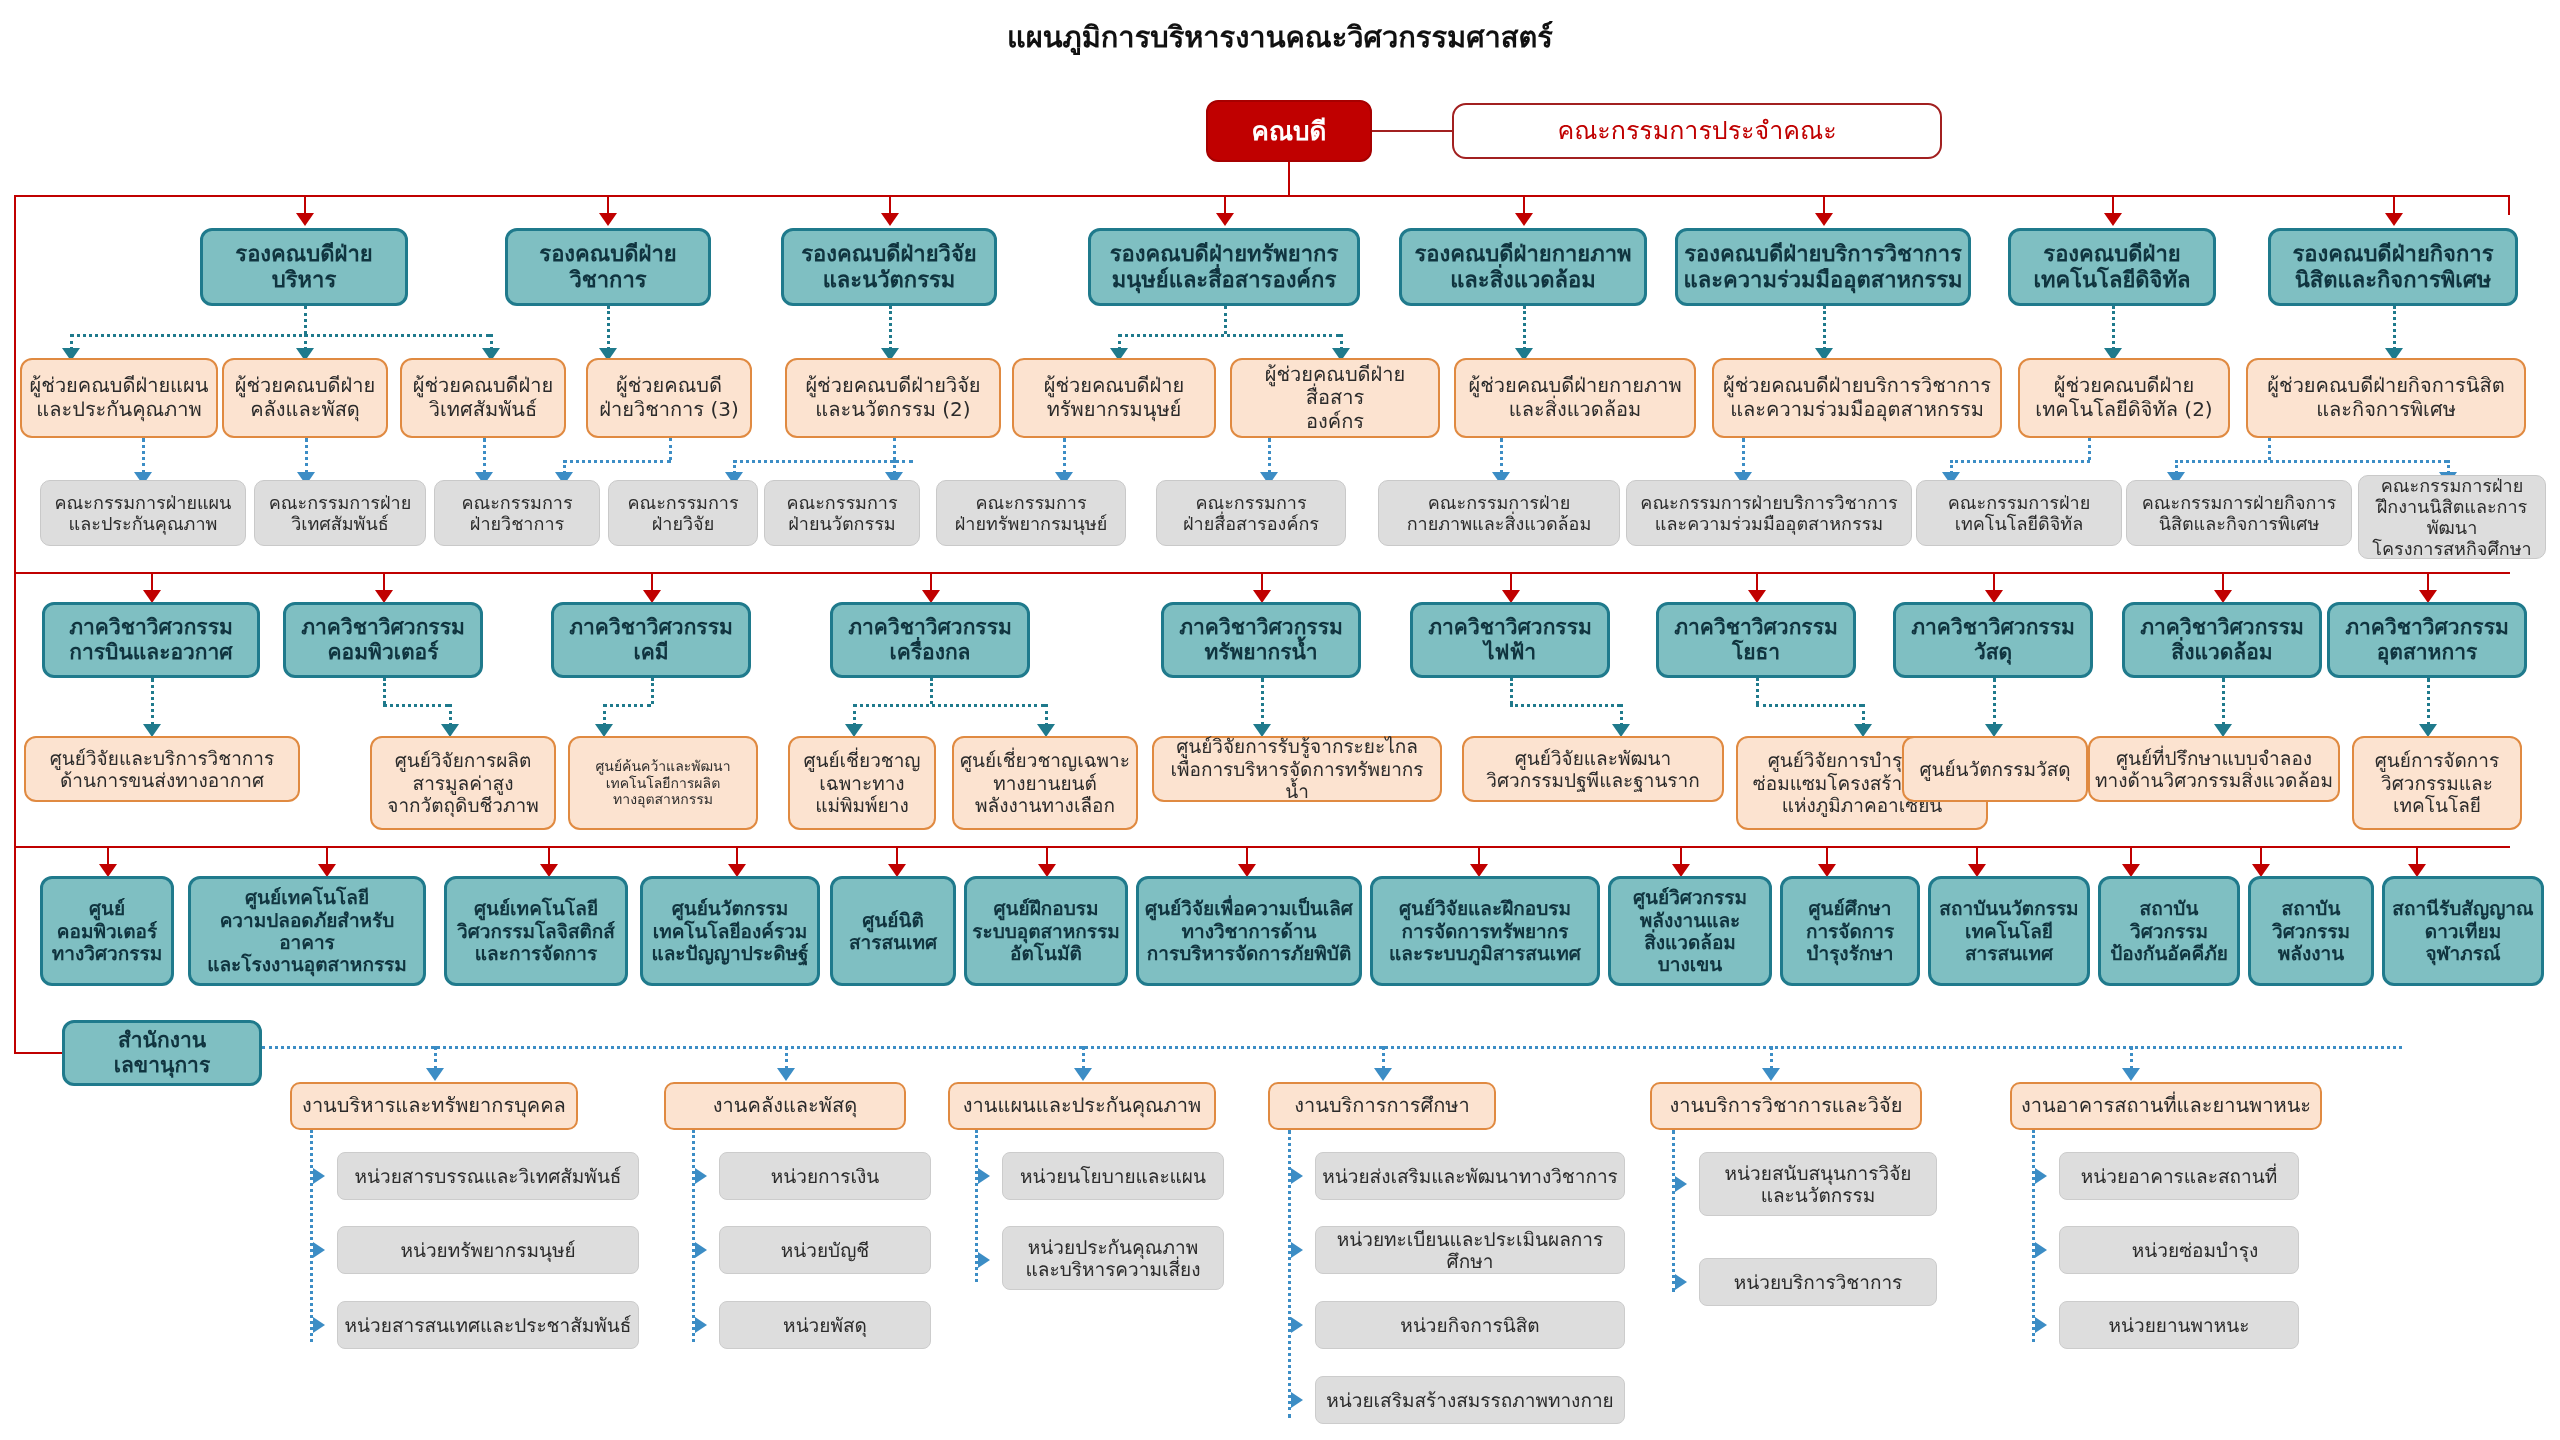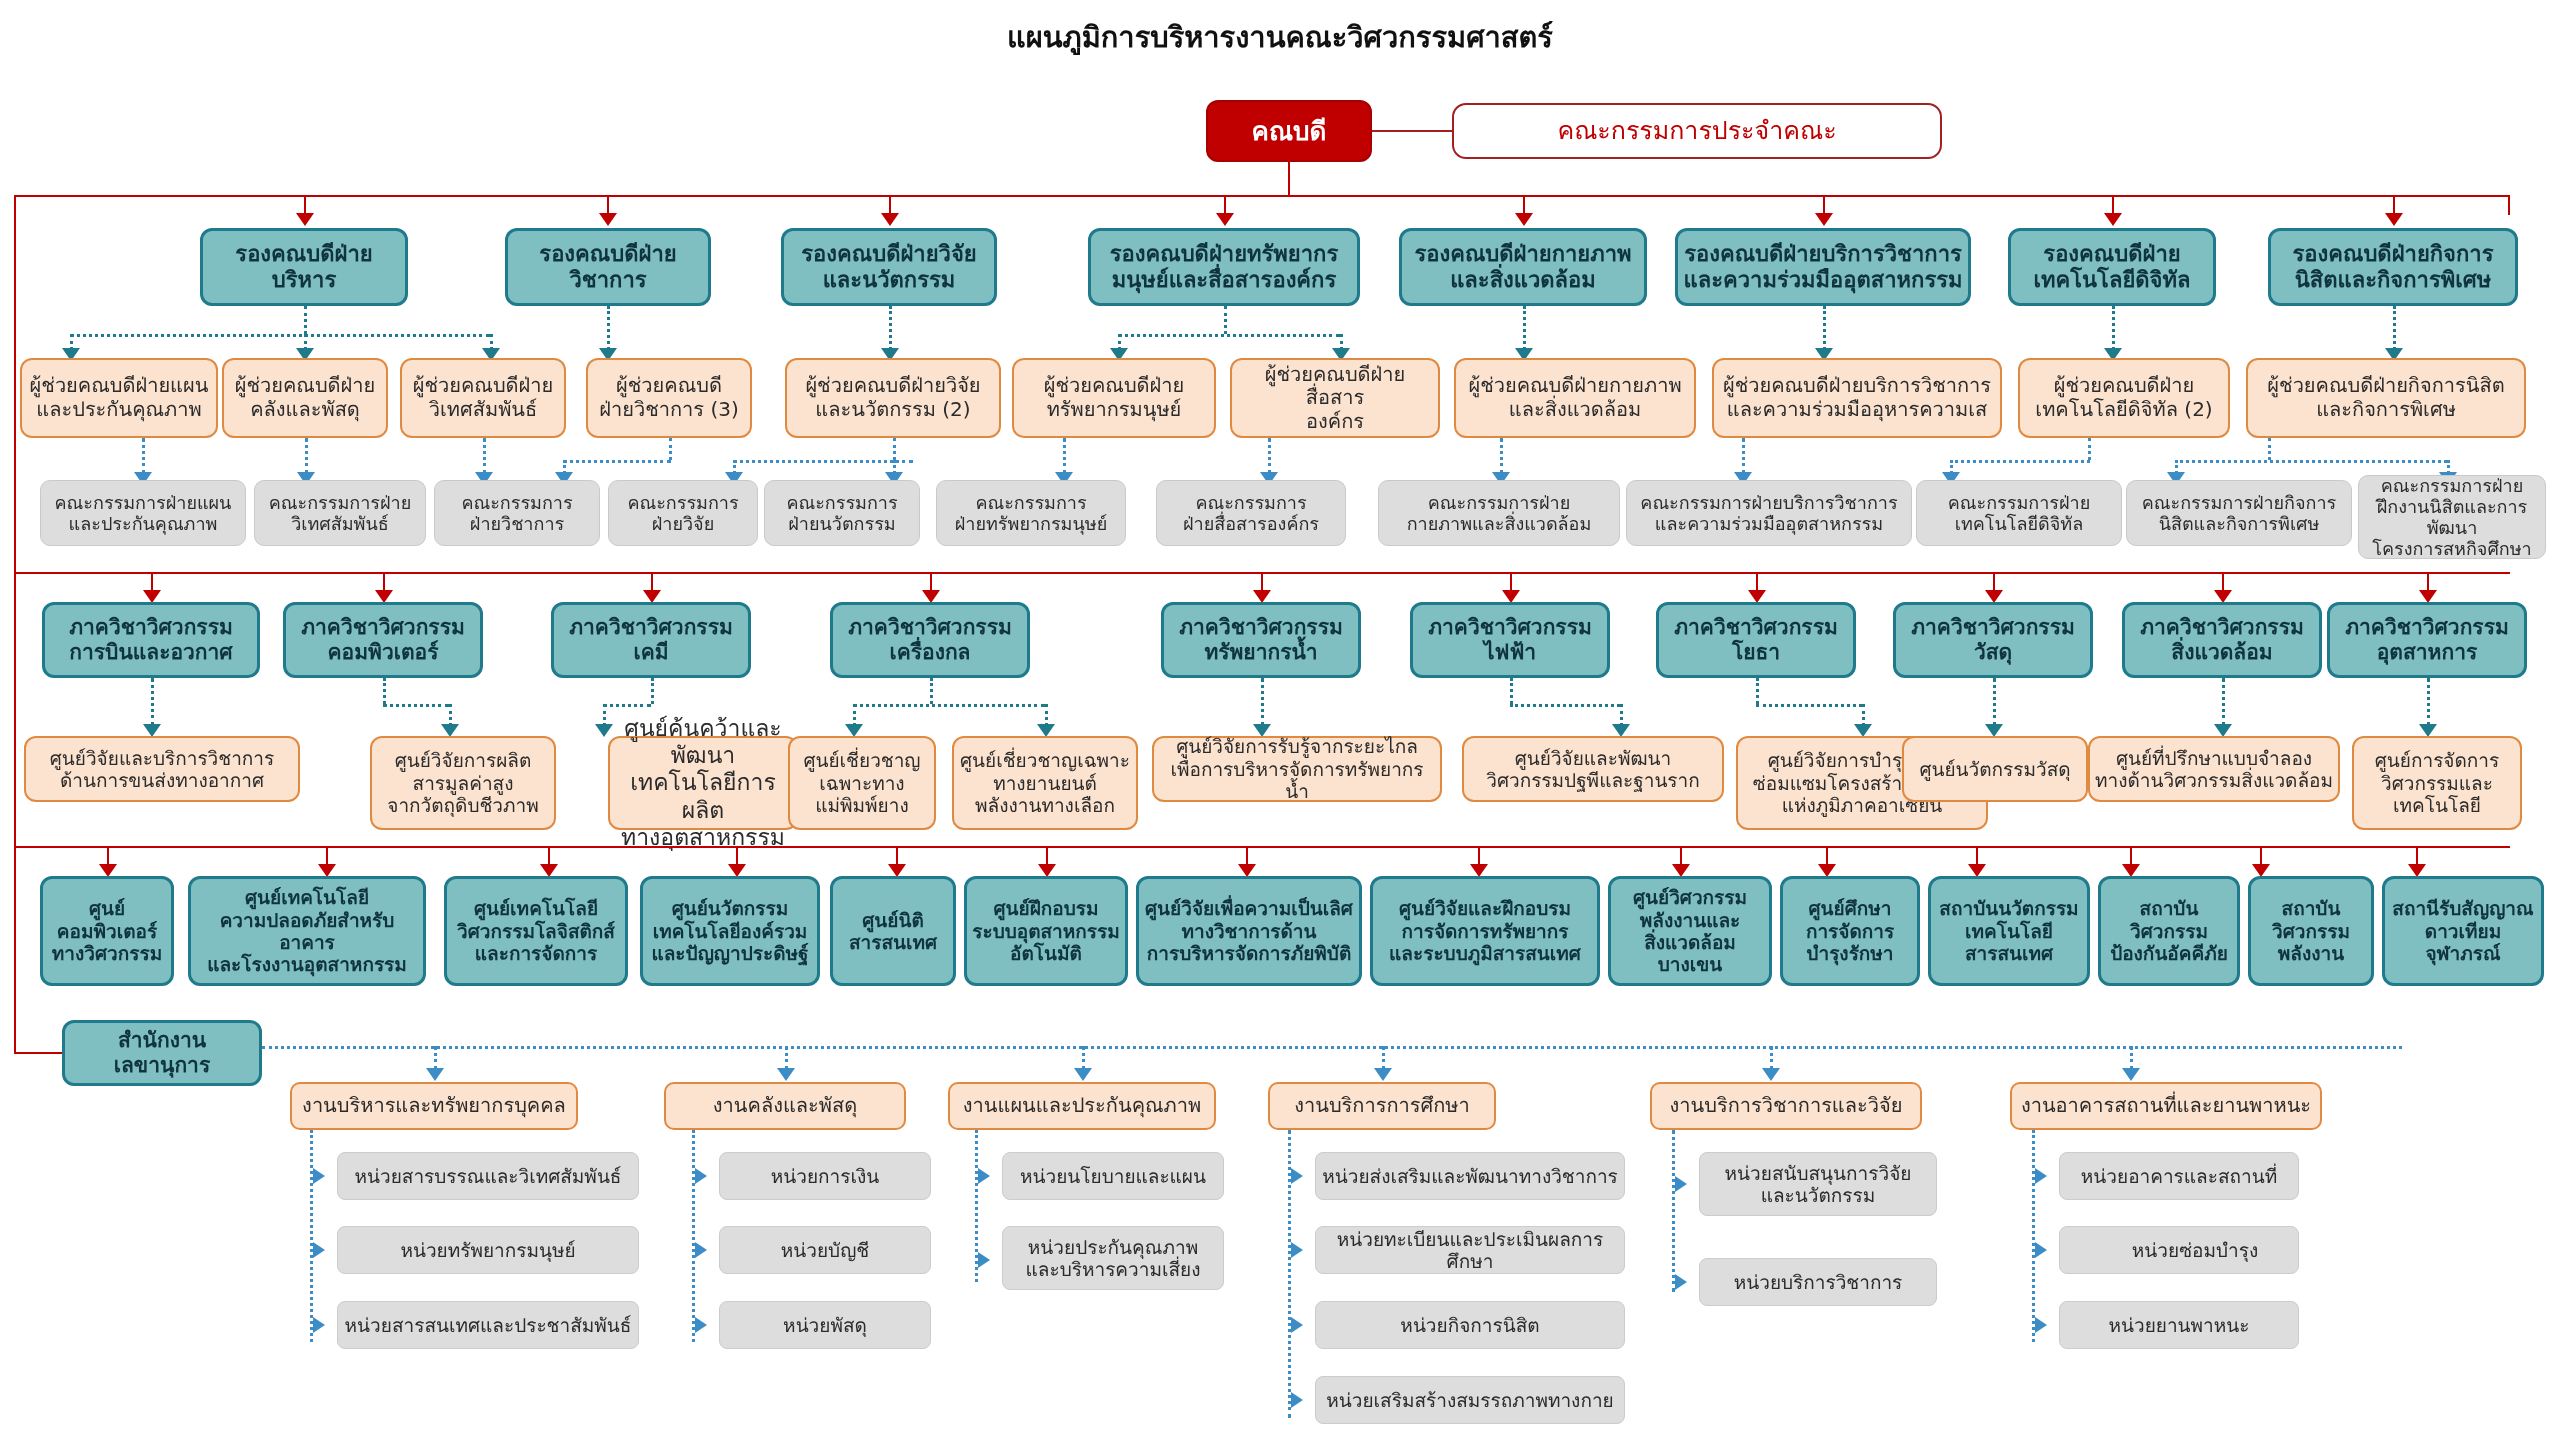--- a/index.html
+++ b/index.html
@@ -193,21 +193,21 @@
 ฝ่ายวิชาการ (3)</div>
   <div class="node assistant" style="left:785px;top:358px;width:216px;height:80px;font-size:20px;">ผู้ช่วยคณบดีฝ่ายวิจัย
 และนวัตกรรม (2)</div>
   <div class="node assistant" style="left:1012px;top:358px;width:204px;height:80px;font-size:20px;">ผู้ช่วยคณบดีฝ่าย
 ทรัพยากรมนุษย์</div>
   <div class="node assistant" style="left:1230px;top:358px;width:210px;height:80px;font-size:20px;">ผู้ช่วยคณบดีฝ่ายสื่อสาร
 องค์กร</div>
   <div class="node assistant" style="left:1454px;top:358px;width:242px;height:80px;font-size:20px;">ผู้ช่วยคณบดีฝ่ายกายภาพ
 และสิ่งแวดล้อม</div>
   <div class="node assistant" style="left:1712px;top:358px;width:290px;height:80px;font-size:20px;">ผู้ช่วยคณบดีฝ่ายบริการวิชาการ
-และความร่วมมืออุหารความเส</div>
+และความร่วมมืออุตสาหกรรม</div>
   <div class="node assistant" style="left:2018px;top:358px;width:212px;height:80px;font-size:20px;">ผู้ช่วยคณบดีฝ่าย
 เทคโนโลยีดิจิทัล (2)</div>
   <div class="node assistant" style="left:2246px;top:358px;width:280px;height:80px;font-size:20px;">ผู้ช่วยคณบดีฝ่ายกิจการนิสิต
 และกิจการพิเศษ</div>
 
   <div class="ln dot-v" style="left:142px;top:438px;height:36px;"></div>
   <div class="arw arw-blue-d" style="left:134px;top:472px;"></div>
   <div class="ln dot-v" style="left:305px;top:438px;height:36px;"></div>
   <div class="arw arw-blue-d" style="left:297px;top:472px;"></div>
   <div class="ln dot-v" style="left:483px;top:438px;height:36px;"></div>
@@ -347,21 +347,21 @@
   <div class="ln dot-teal-v" style="left:2222px;top:678px;height:48px;"></div>
   <div class="arw arw-teal-d" style="left:2214px;top:724px;"></div>
   <div class="ln dot-teal-v" style="left:2427px;top:678px;height:48px;"></div>
   <div class="arw arw-teal-d" style="left:2419px;top:724px;"></div>
 
   <div class="node center" style="left:24px;top:736px;width:276px;height:66px;font-size:19px;">ศูนย์วิจัยและบริการวิชาการ
 ด้านการขนส่งทางอากาศ</div>
   <div class="node center" style="left:370px;top:736px;width:186px;height:94px;font-size:19px;">ศูนย์วิจัยการผลิต
 สารมูลค่าสูง
 จากวัตถุดิบชีวภาพ</div>
-  <div class="node center" style="left:568px;top:736px;width:190px;height:94px;font-size:23px;margin-left:40px;">ศูนย์ค้นคว้าและพัฒนา
+  <div class="node center" style="left:568px;top:736px;width:190px;height:94px;font-size:14px;">ศูนย์ค้นคว้าและพัฒนา
 เทคโนโลยีการผลิต
 ทางอุตสาหกรรม</div>
   <div class="node center" style="left:788px;top:736px;width:148px;height:94px;font-size:19px;">ศูนย์เชี่ยวชาญ
 เฉพาะทาง
 แม่พิมพ์ยาง</div>
   <div class="node center" style="left:952px;top:736px;width:186px;height:94px;font-size:19px;">ศูนย์เชี่ยวชาญเฉพาะ
 ทางยานยนต์
 พลังงานทางเลือก</div>
   <div class="node center" style="left:1152px;top:736px;width:290px;height:66px;font-size:19px;">ศูนย์วิจัยการรับรู้จากระยะไกล
 เพื่อการบริหารจัดการทรัพยากรน้ำ</div>

